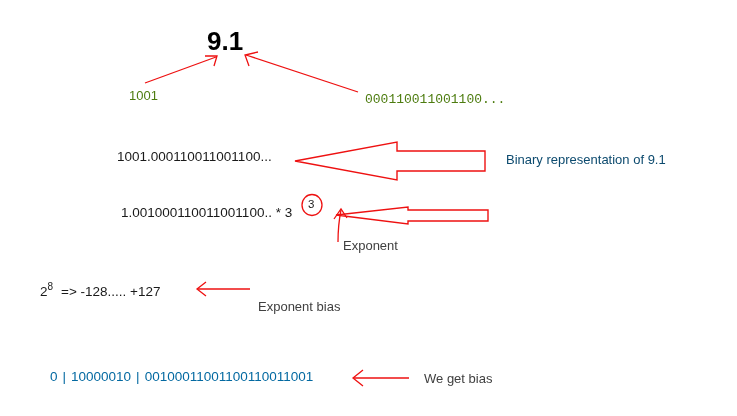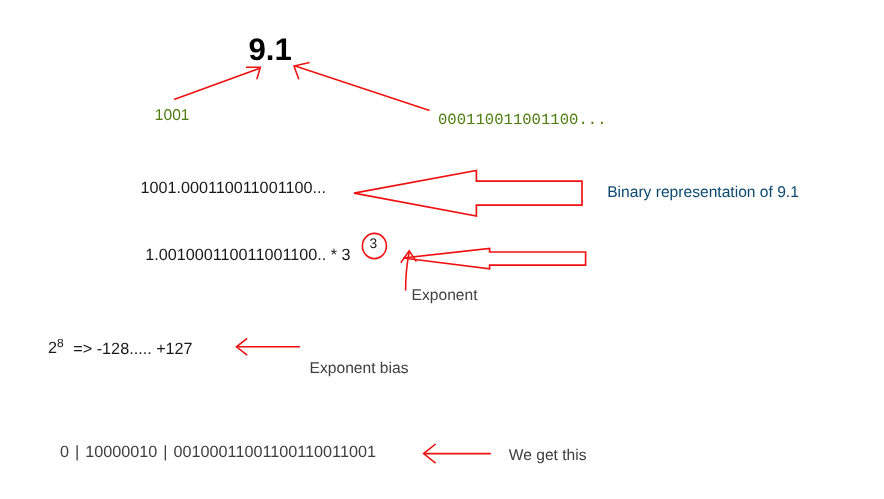--- a/index.html
+++ b/index.html
@@ -41,21 +41,21 @@
     color: #1a1a1a;
     font-size: 13.5px;
     white-space: nowrap;
   }
   .black-note {
     color: #0c4a6e;
     font-size: 13px;
     white-space: nowrap;
   }
   .mono-row {
-    color: #404040;
+    color: #0369a1;
     font-size: 13.5px;
     white-space: nowrap;
   }
   .sup {
     font-size: 10px;
     vertical-align: super;
   }
   .sup-big {
     font-size: 11.5px;
     vertical-align: super;
@@ -125,15 +125,15 @@
 
   <div class="abs mono-row" style="left:50px; top:369px;">
     <span>0</span><span style="padding:0 5px;">|</span><span>10000010</span><span style="padding:0 5px;">|</span><span>00100011001100110011001</span>
   </div>
 
   <svg class="abs" style="left:347px; top:367px; width:70px; height:22px;">
     <line x1="7" y1="11" x2="62" y2="11" stroke="#ee1111" stroke-width="1.3"></line>
     <polyline points="16,3 6,11 16,19" fill="none" stroke="#ee1111" stroke-width="1.3"></polyline>
   </svg>
 
-  <div class="abs red-label" style="left:424px; top:371px;">We get this</div>
+  <div class="abs red-label" style="left:424px; top:371px;">We get bias</div>
 
 </div>
 
 </body></html>

